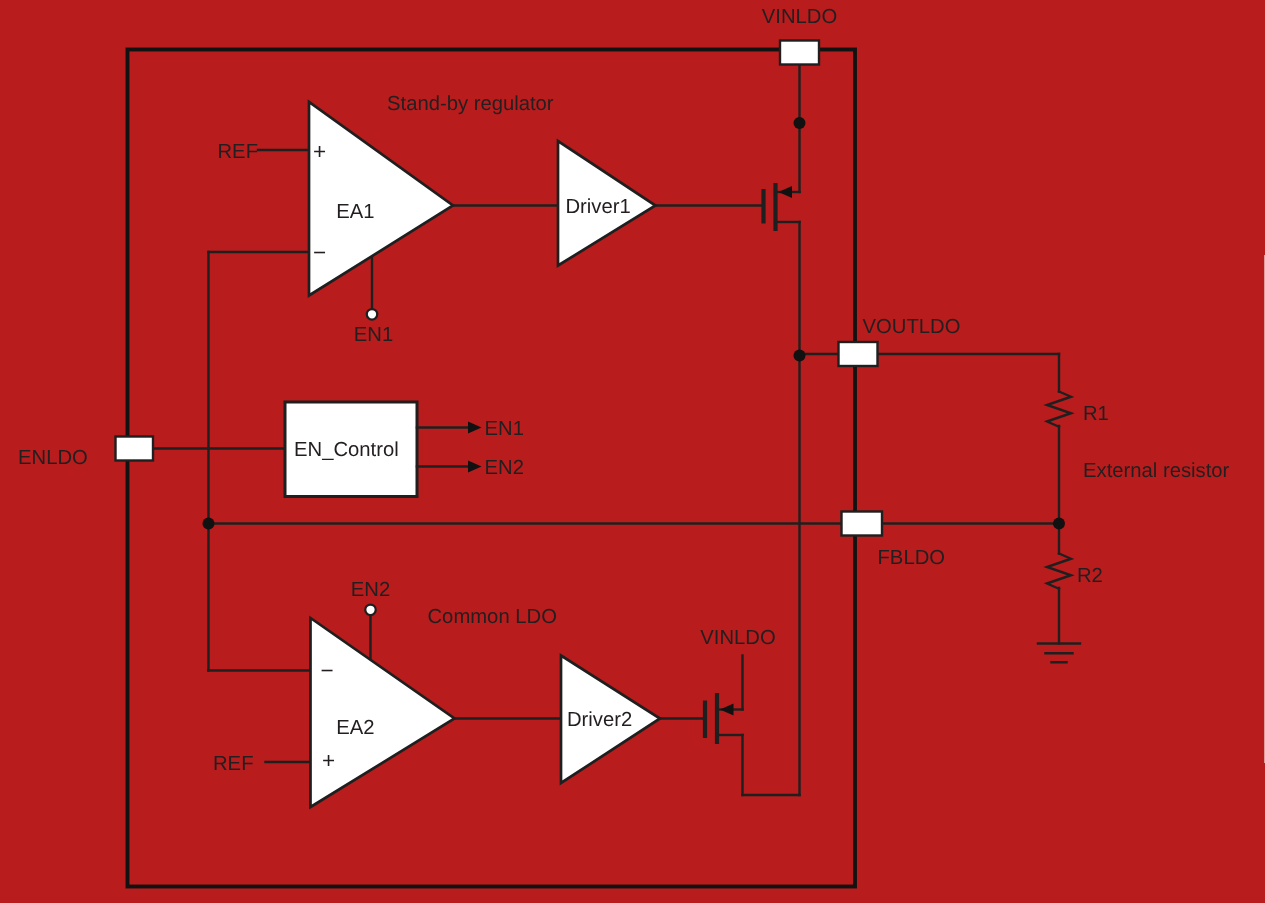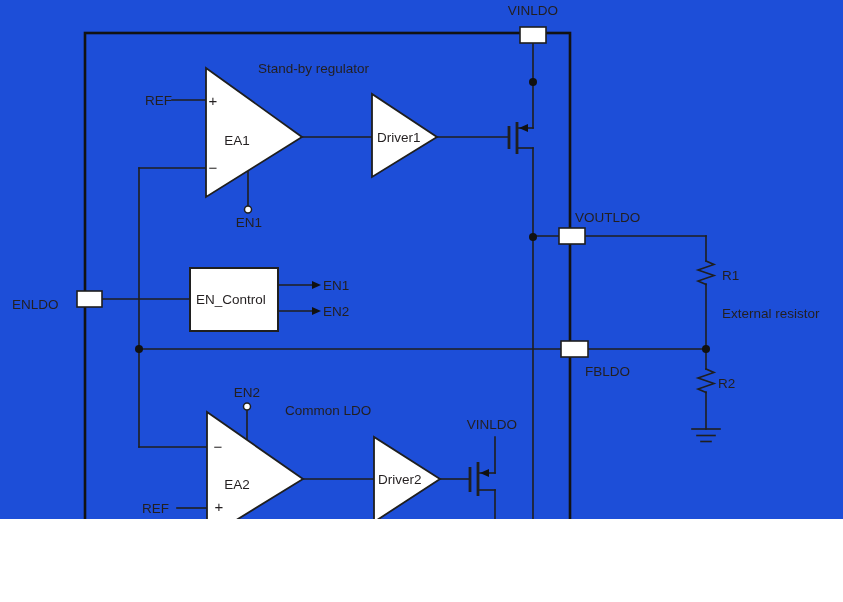--- a/index.html
+++ b/index.html
@@ -1,16 +1,16 @@
 <!DOCTYPE html>
 <html><head>
 <meta charset="utf-8">
 <style>
   html,body { margin:0; padding:0; background:#ffffff; }
-  .canvas { position:relative; width:843px; height:519px; background:#1d4ed8; overflow:hidden; }
+  .canvas { position:relative; width:843px; height:602px; background:#b91c1c; overflow:hidden; }
   svg { display:block; }
   .w    { stroke:#1f1f1f; stroke-width:1.6; fill:none; stroke-linecap:square; }
   .box  { stroke:#121212; stroke-width:2.6; fill:none; }
   .pin  { fill:#ffffff; stroke:#1f1f1f; stroke-width:1.6; }
   .blk  { fill:#ffffff; stroke:#1f1f1f; stroke-width:2; }
   .tri  { fill:#ffffff; stroke:#1f1f1f; stroke-width:1.8; stroke-linejoin:miter; }
   .bar  { stroke:#1f1f1f; stroke-width:2.8; fill:none; }
   .dot  { fill:#111111; stroke:none; }
   .term { fill:#ffffff; stroke:#1f1f1f; stroke-width:1.5; }
   .ah   { fill:#111111; stroke:none; }

